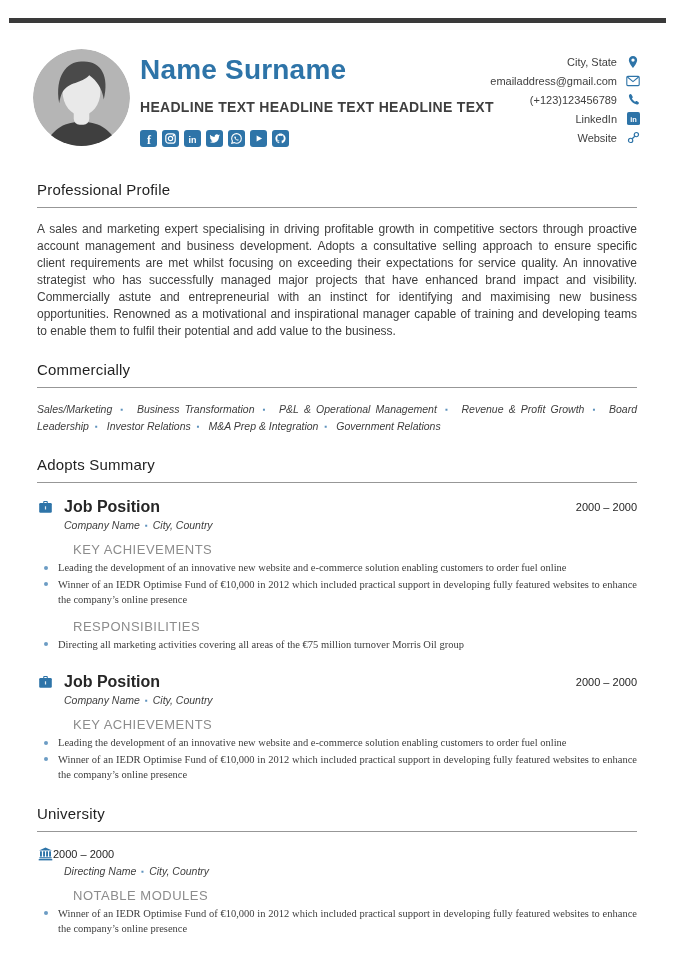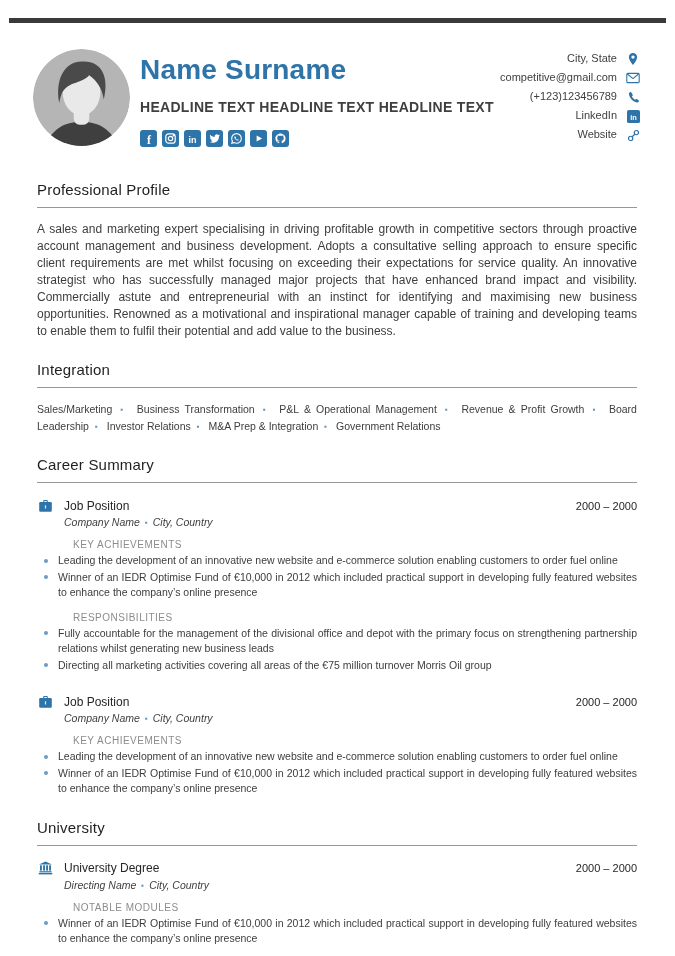--- a/index.html
+++ b/index.html
@@ -21,49 +21,49 @@
   
   .header{position:relative;height:152px;}
   .avatar{position:absolute;left:33px;top:33px;width:97px;height:97px;border-radius:50%;overflow:hidden;}
   .identity{position:absolute;left:140px;top:38px;}
   .name{font-size:28px;font-weight:bold;color:var(--accent);letter-spacing:.2px;line-height:32px;}
   .headline{margin-top:13px;font-size:14px;font-weight:bold;color:#3f3f3f;letter-spacing:.3px;}
   .social-row{margin-top:15px;display:flex;gap:5px;}
   .social-btn{width:17px;height:17px;border-radius:3px;background:var(--accent);display:flex;align-items:center;justify-content:center;cursor:pointer;}
   .social-btn svg{display:block;}
   .contact{position:absolute;right:35px;top:36px;}
-  .contact-row{display:flex;align-items:flex-start;justify-content:flex-end;height:19px;cursor:pointer;}
+  .contact-row{display:flex;align-items:center;justify-content:flex-end;height:19px;cursor:pointer;}
   .contact-label{font-size:11px;color:#404040;}
   .contact-icon{width:14px;height:14px;margin-left:9px;display:flex;align-items:center;justify-content:center;}
 
   
   .main{margin:0 38px 0 37px;}
   .section-title{font-size:15px;color:var(--heading);padding-bottom:9px;border-bottom:1px solid var(--rule);letter-spacing:.2px;}
   .para{margin-top:13px;font-size:12px;line-height:17px;text-align:justify;color:var(--text);}
   .comp-line{margin-top:13px;font-size:10.5px;line-height:16px;text-align:justify;color:var(--text);}
-  .comp-item{white-space:nowrap;}
+  .comp-item{white-space:nowrap;font-style:italic;}
   .comp-sep{color:#5e92bd;font-size:8px;vertical-align:1px;margin:0 6px;}
 
   .sec-profile{margin-top:13px;}
   .sec-competencies{margin-top:21px;}
   .sec-career{margin-top:21px;}
   .sec-education{margin-top:22px;}
 
   
   .entry-header{display:flex;align-items:center;margin-top:16px;}
   .entry-header.first{margin-top:15px;}
   .entry-header.gap{margin-top:21px;}
   .entry-icon{width:16px;height:15px;display:flex;align-items:center;justify-content:center;flex:0 0 16px;}
-  .entry-title{margin-left:11px;font-size:12px;font-weight:400;color:#262626;flex:1;}
+  .entry-title{margin-left:11px;font-size:16px;font-weight:700;color:#262626;flex:1;}
   .entry-dates{font-size:11px;color:#262626;}
   .entry-sub{margin-left:27px;margin-top:3px;font-style:italic;font-size:10.5px;color:#3f3f3f;}
   .sub-sep{color:#5e92bd;font-size:8px;font-style:normal;vertical-align:1px;margin:0 5px;}
 
-  .group-label{margin-top:11px;font-size:10px;color:var(--muted);letter-spacing:.5px;padding-left:36px;}
-  ul.bullets{list-style:none;margin-top:3px;}
+  .group-label{margin-top:11px;font-size:13px;color:var(--muted);letter-spacing:.5px;padding-left:36px;}
+  ul.bullets{list-style:none;margin-top:3px;font-family:Liberation Serif, serif;}
   ul.bullets li{position:relative;padding-left:21px;font-size:10.5px;line-height:15.5px;text-align:justify;color:var(--text);margin-top:1px;}
   ul.bullets li::before{content:"";position:absolute;left:7px;top:5.5px;width:4px;height:4px;border-radius:50%;background:#6c9cc4;}
 </style>
 </head>
 <body>
 
 <div class="page">
   <div class="edge-bar top"></div>
 
   <div class="header">
@@ -126,21 +126,21 @@
     <div class="contact">
       <div class="contact-row">
         <span class="contact-label">City, State</span>
         <span class="contact-icon">
           <svg width="12" height="14" viewBox="0 0 13 14">
               <path d="M6.5 0.6 C3.9 0.6 2 2.5 2 5 C2 7.9 6.5 13.4 6.5 13.4 C6.5 13.4 11 7.9 11 5 C11 2.5 9.1 0.6 6.5 0.6 Z M6.5 6.7 A1.8 1.8 0 1 1 6.5 3.1 A1.8 1.8 0 1 1 6.5 6.7 Z" fill="#2e74a8" fill-rule="evenodd"></path>
             </svg>
         </span>
       </div>
       <div class="contact-row">
-        <span class="contact-label">competitive@gmail.com</span>
+        <span class="contact-label">emailaddress@gmail.com</span>
         <span class="contact-icon">
           <svg width="14" height="12" viewBox="0 0 14 12">
               <rect x="0.8" y="1.4" width="12.4" height="9.2" rx="1" fill="none" stroke="#2e74a8" stroke-width="1.1"></rect>
               <path d="M1.4 2 L7 6.6 L12.6 2" fill="none" stroke="#2e74a8" stroke-width="1.1"></path>
             </svg>
         </span>
       </div>
       <div class="contact-row">
         <span class="contact-label">(+123)123456789</span>
         <span class="contact-icon">
@@ -174,35 +174,35 @@
   </div>
 
   <div class="main">
 
     <div class="sec-profile">
       <div class="section-title">Professional Profile</div>
       <div class="para">A sales and marketing expert specialising in driving profitable growth in competitive sectors through proactive account management and business development. Adopts a consultative selling approach to ensure specific client requirements are met whilst focusing on exceeding their expectations for service quality. An innovative strategist who has successfully managed major projects that have enhanced brand impact and visibility. Commercially astute and entrepreneurial with an instinct for identifying and maximising new business opportunities. Renowned as a motivational and inspirational manager capable of training and developing teams to enable them to fulfil their potential and add value to the business.</div>
     </div>
 
     <div class="sec-competencies">
-      <div class="section-title">Integration</div>
+      <div class="section-title">Commercially</div>
       <div class="comp-line">
         <span class="comp-item">Sales/Marketing</span><span class="comp-sep">▪</span>
         <span class="comp-item">Business Transformation</span><span class="comp-sep">▪</span>
         <span class="comp-item">P&amp;L &amp; Operational Management</span><span class="comp-sep">▪</span>
         <span class="comp-item">Revenue &amp; Profit Growth</span><span class="comp-sep">▪</span>
         <span class="comp-item" style="white-space:normal">Board Leadership</span><span class="comp-sep">▪</span>
         <span class="comp-item">Investor Relations</span><span class="comp-sep">▪</span>
         <span class="comp-item">M&amp;A Prep &amp; Integration</span><span class="comp-sep">▪</span>
         <span class="comp-item">Government Relations</span>
       </div>
     </div>
 
     <div class="sec-career">
-      <div class="section-title">Career Summary</div>
+      <div class="section-title">Adopts Summary</div>
 
       <div>
         <div class="entry-header first">
           <span class="entry-icon">
             <svg width="15" height="14" viewBox="0 0 15 14">
                 <path d="M5.2 3.1 L5.2 2.1 C5.2 1.5 5.7 1 6.3 1 L8.7 1 C9.3 1 9.8 1.5 9.8 2.1 L9.8 3.1 L8.7 3.1 L8.7 2.1 L6.3 2.1 L6.3 3.1 Z" fill="#2e74a8"></path>
                 <rect x="1.2" y="3.1" width="12.6" height="9.6" rx="1.2" fill="#2e74a8"></rect>
                 <rect x="6.9" y="6.3" width="1.2" height="3.2" fill="#fff" opacity="0.85"></rect>
               </svg>
           </span>
@@ -214,21 +214,20 @@
         </div>
 
         <div class="group-label">KEY ACHIEVEMENTS</div>
         <ul class="bullets">
           <li>Leading the development of an innovative new website and e-commerce solution enabling customers to order fuel online</li>
           <li>Winner of an IEDR Optimise Fund of €10,000 in 2012 which included practical support in developing fully featured websites to enhance the company’s online presence</li>
         </ul>
 
         <div class="group-label">RESPONSIBILITIES</div>
         <ul class="bullets">
-          <li>Fully accountable for the management of the divisional office and depot with the primary focus on strengthening partnership relations whilst generating new business leads</li>
           <li>Directing all marketing activities covering all areas of the €75 million turnover Morris Oil group</li>
         </ul>
       </div>
 
       <div>
         <div class="entry-header gap">
           <span class="entry-icon">
             <svg width="15" height="14" viewBox="0 0 15 14">
                 <path d="M5.2 3.1 L5.2 2.1 C5.2 1.5 5.7 1 6.3 1 L8.7 1 C9.3 1 9.8 1.5 9.8 2.1 L9.8 3.1 L8.7 3.1 L8.7 2.1 L6.3 2.1 L6.3 3.1 Z" fill="#2e74a8"></path>
                 <rect x="1.2" y="3.1" width="12.6" height="9.6" rx="1.2" fill="#2e74a8"></rect>
@@ -259,21 +258,20 @@
             <svg width="15" height="14" viewBox="0 0 15 14">
                 <path d="M7.5 0.5 L14 3.6 L1 3.6 Z" fill="#2e74a8"></path>
                 <rect x="2" y="4.3" width="1.9" height="5.3" fill="#2e74a8"></rect>
                 <rect x="5.1" y="4.3" width="1.9" height="5.3" fill="#2e74a8"></rect>
                 <rect x="8.1" y="4.3" width="1.9" height="5.3" fill="#2e74a8"></rect>
                 <rect x="11.1" y="4.3" width="1.9" height="5.3" fill="#2e74a8"></rect>
                 <rect x="1.4" y="10.2" width="12.2" height="1.2" fill="#2e74a8"></rect>
                 <rect x="0.7" y="12" width="13.6" height="1.4" fill="#2e74a8"></rect>
               </svg>
           </span>
-          <span class="entry-title">University Degree</span>
           <span class="entry-dates">2000 – 2000</span>
         </div>
         <div class="entry-sub">
           <span>Directing Name</span><span class="sub-sep">▪</span><span>City, Country</span>
         </div>
 
         <div class="group-label">NOTABLE MODULES</div>
         <ul class="bullets">
           <li>Winner of an IEDR Optimise Fund of €10,000 in 2012 which included practical support in developing fully featured websites to enhance the company’s online presence</li>
         </ul>

